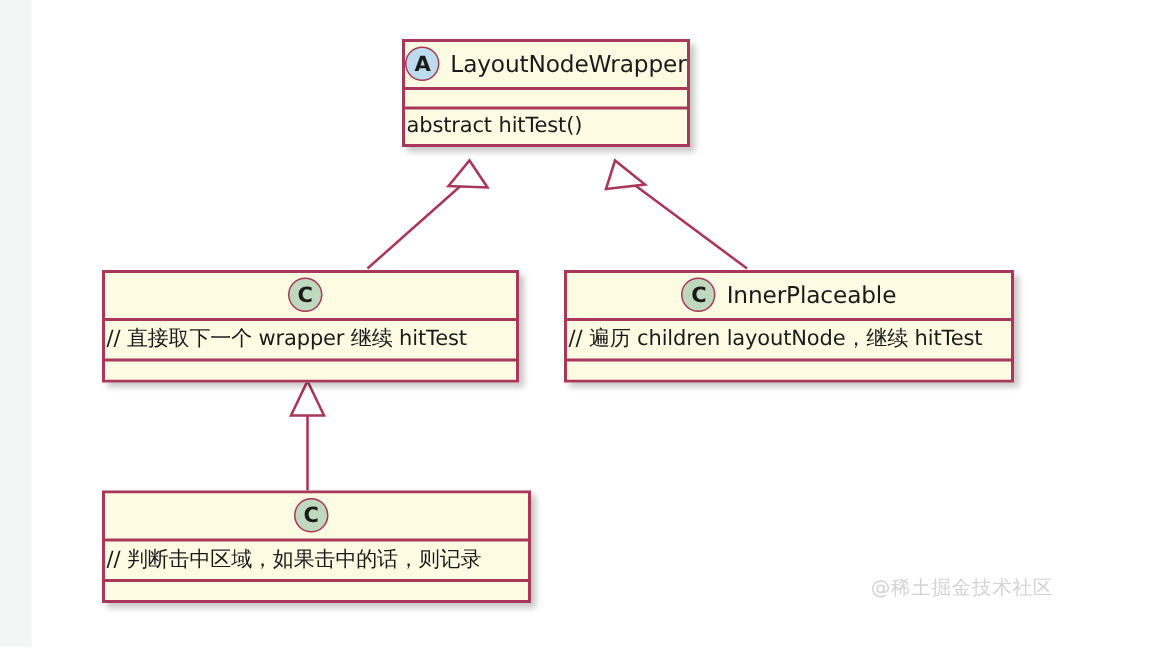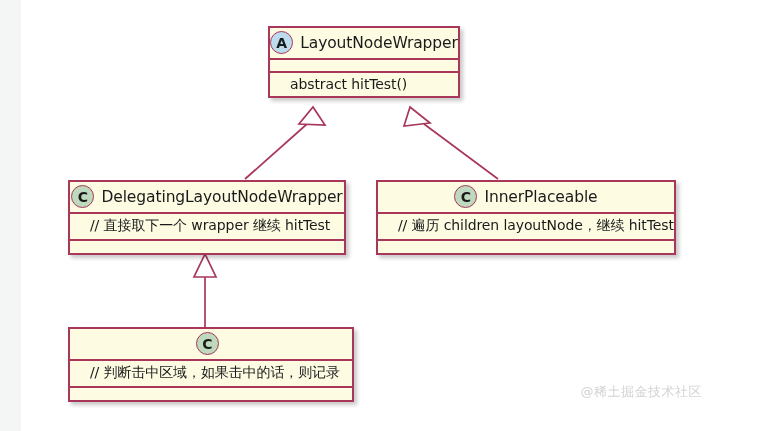--- a/index.html
+++ b/index.html
@@ -53,21 +53,21 @@
     background: #fdfce3;
     display: flex;
     align-items: center;
   }
   .compartment.title-row {
     justify-content: center;
     padding: 3px 8px 4px 8px;
   }
   .compartment.body-row {
     border-top: 2px solid #a8375a;
-    padding: 3px 8px 4px 20px;
+    padding: 3px 8px 4px 1px;
     justify-content: flex-start;
   }
   .compartment.empty-row {
     border-top: 2px solid #a8375a;
     height: 13px;
   }
   .compartment.spacer-row {
     border-top: 2px solid #a8375a;
     height: 14px;
   }
@@ -158,21 +158,20 @@
     </div>
     <div class="compartment empty-row"></div>
     <div class="compartment body-row">
       <span class="member-text">abstract hitTest()</span>
     </div>
   </div>
 
   <div class="uml-box" id="box-delegating">
     <div class="compartment title-row">
       <span class="stereo class-badge">C</span>
-      <span class="cls-name">DelegatingLayoutNodeWrapper</span>
     </div>
     <div class="compartment body-row">
       <span class="member-text">// 直接取下一个 wrapper 继续 hitTest</span>
     </div>
     <div class="compartment spacer-row"></div>
   </div>
 
   <div class="uml-box" id="box-innerplaceable">
     <div class="compartment title-row">
       <span class="stereo class-badge">C</span>

